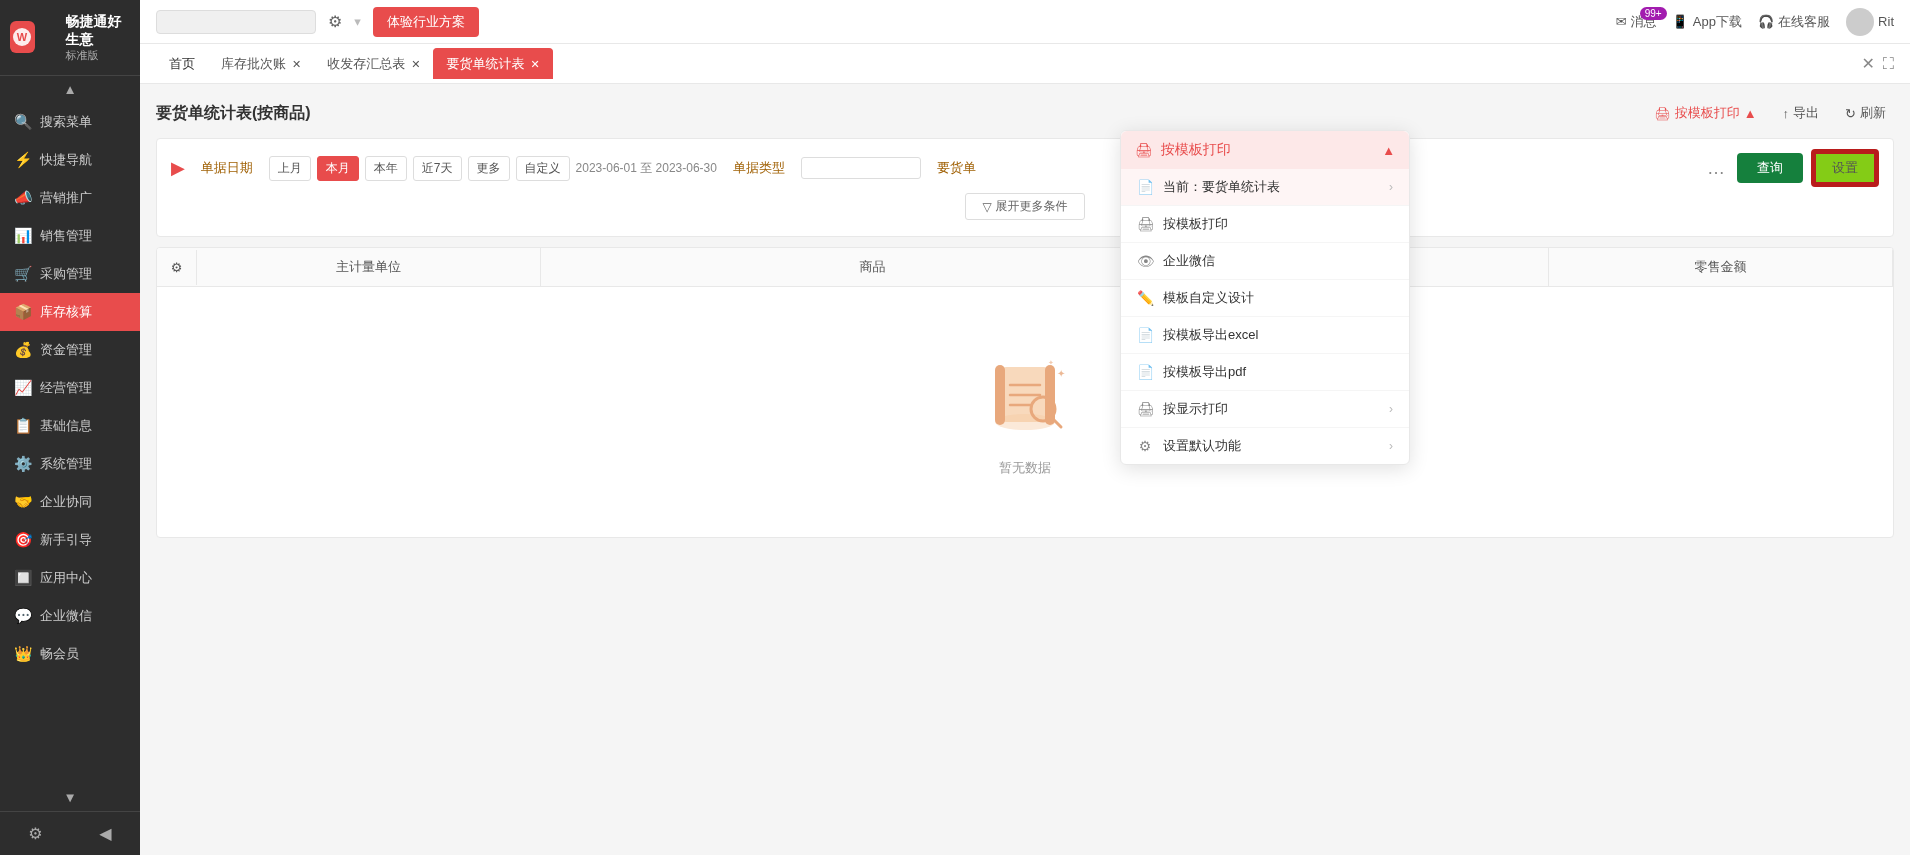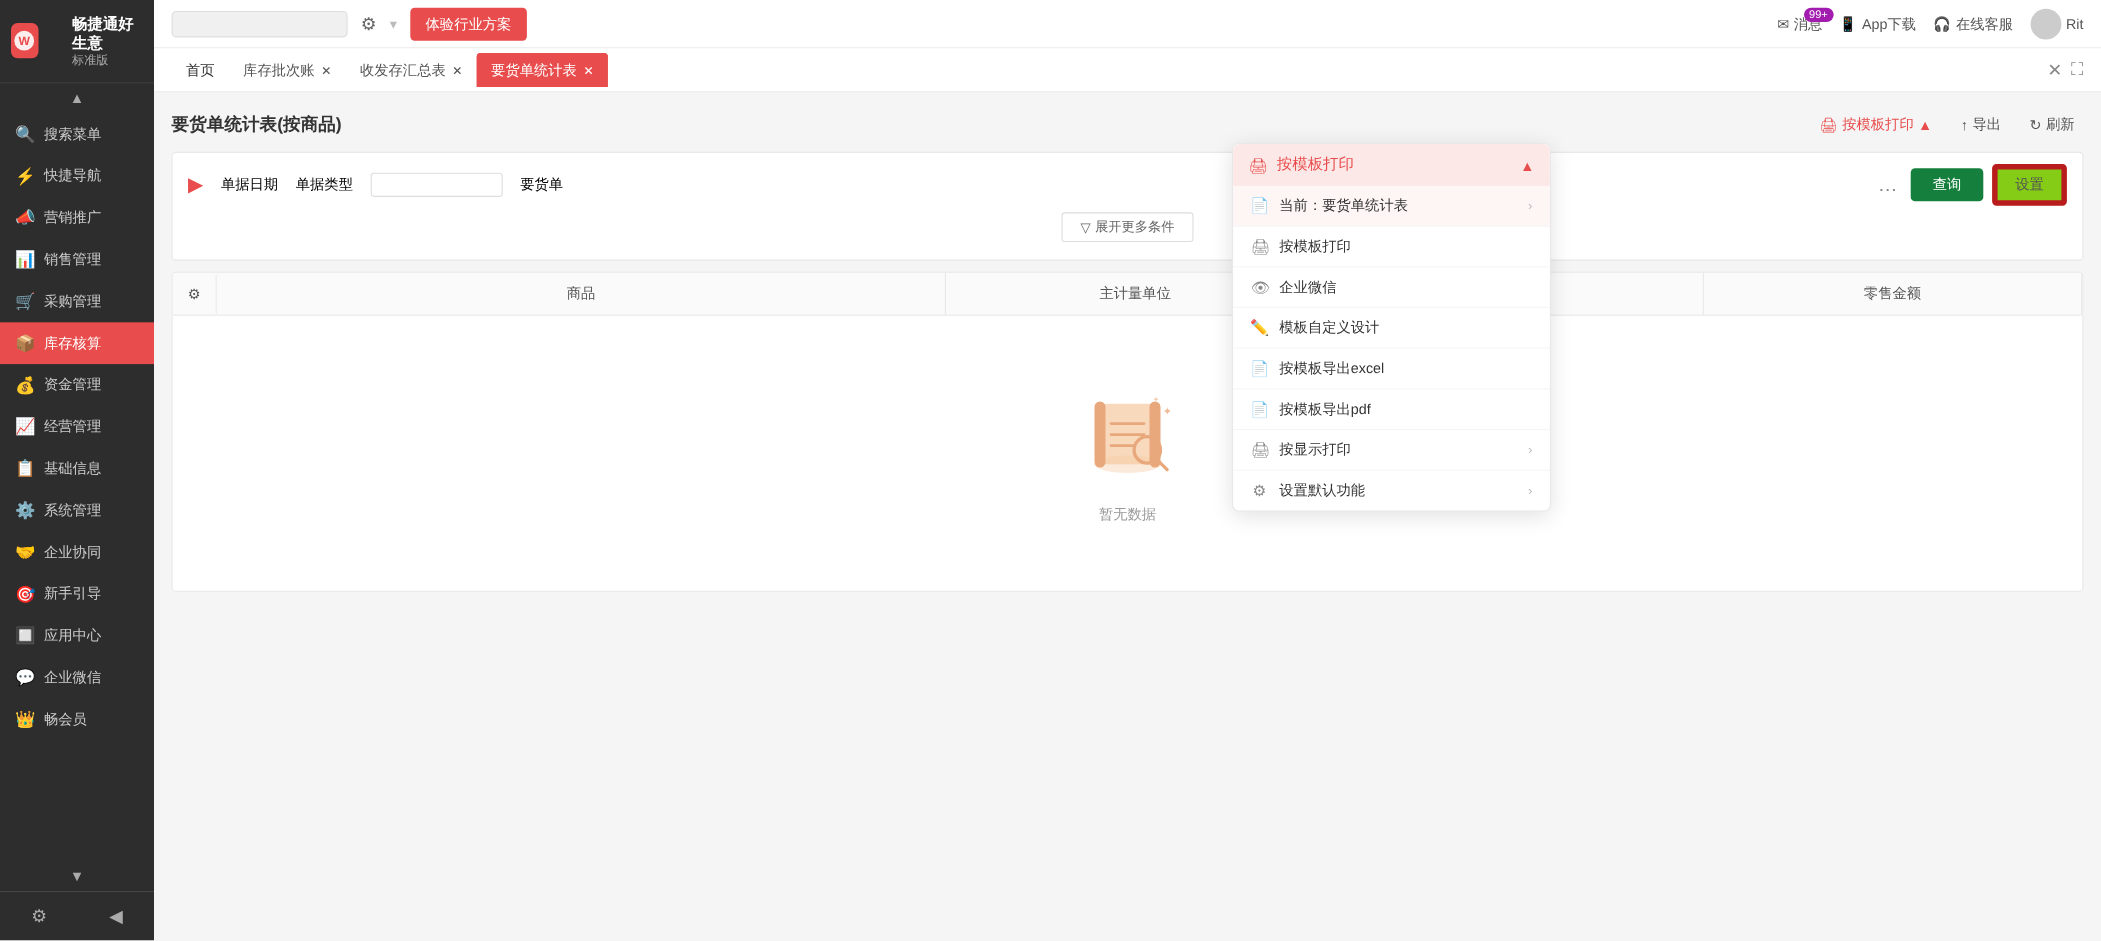--- a/index.html
+++ b/index.html
@@ -211,21 +211,21 @@
       border-radius: 4px;
       padding: 10px 14px;
       margin-bottom: 10px;
     }
     .filter-row {
       display: flex;
       align-items: center;
       gap: 16px;
       flex-wrap: wrap;
     }
-    .filter-label { color: #000000; font-size: 13px; white-space: nowrap; }
+    .filter-label { color: #a16207; font-size: 13px; white-space: nowrap; }
     .filter-dates { display: flex; align-items: center; gap: 6px; }
     .date-btn {
       padding: 3px 8px;
       border: 1px solid #ddd;
       border-radius: 3px;
       cursor: pointer;
       font-size: 12px;
       color: #555;
       background: #fff;
     }
@@ -552,20 +552,29 @@
         </button>
       </div>
     </div>
 
     <div class="filter-bar">
       <div class="filter-row">
 
         <div style="color:#e84c4c; cursor:pointer; font-size:18px;">▶</div>
 
         <span class="filter-label">单据日期</span>
+        <div class="filter-dates">
+          <button class="date-btn">上月</button>
+          <button class="date-btn active">本月</button>
+          <button class="date-btn">本年</button>
+          <button class="date-btn">近7天</button>
+          <button class="date-btn">更多</button>
+          <button class="date-btn">自定义</button>
+          <span class="date-range">2023-06-01 至 2023-06-30</span>
+        </div>
 
         <span class="filter-label">单据类型</span>
         <div class="filter-select">
           <select class="select-box">
             <option></option>
           </select>
         </div>
 
         <span class="filter-label">要货单</span>
 
@@ -580,22 +589,22 @@
         <button class="expand-more-btn">
           <span>▽</span>
           <span>展开更多条件</span>
         </button>
       </div>
     </div>
 
     <div class="data-table">
       <div class="table-header">
         <div class="th" style="flex:0 0 40px;">⚙</div>
+        <div class="th">主计量单位</div>
         <div class="th product">商品</div>
-        <div class="th">主计量单位</div>
         <div class="th">主数量</div>
         <div class="th">零售金额</div>
       </div>
 
       <div class="table-empty">
 
         <svg class="empty-icon" viewBox="0 0 100 100" xmlns="http://www.w3.org/2000/svg">
           <ellipse cx="50" cy="75" rx="30" ry="8" fill="#f5c9a0" opacity="0.4"></ellipse>
 
           <rect x="25" y="20" width="50" height="55" rx="6" fill="#f5c9a0" opacity="0.7"></rect>

